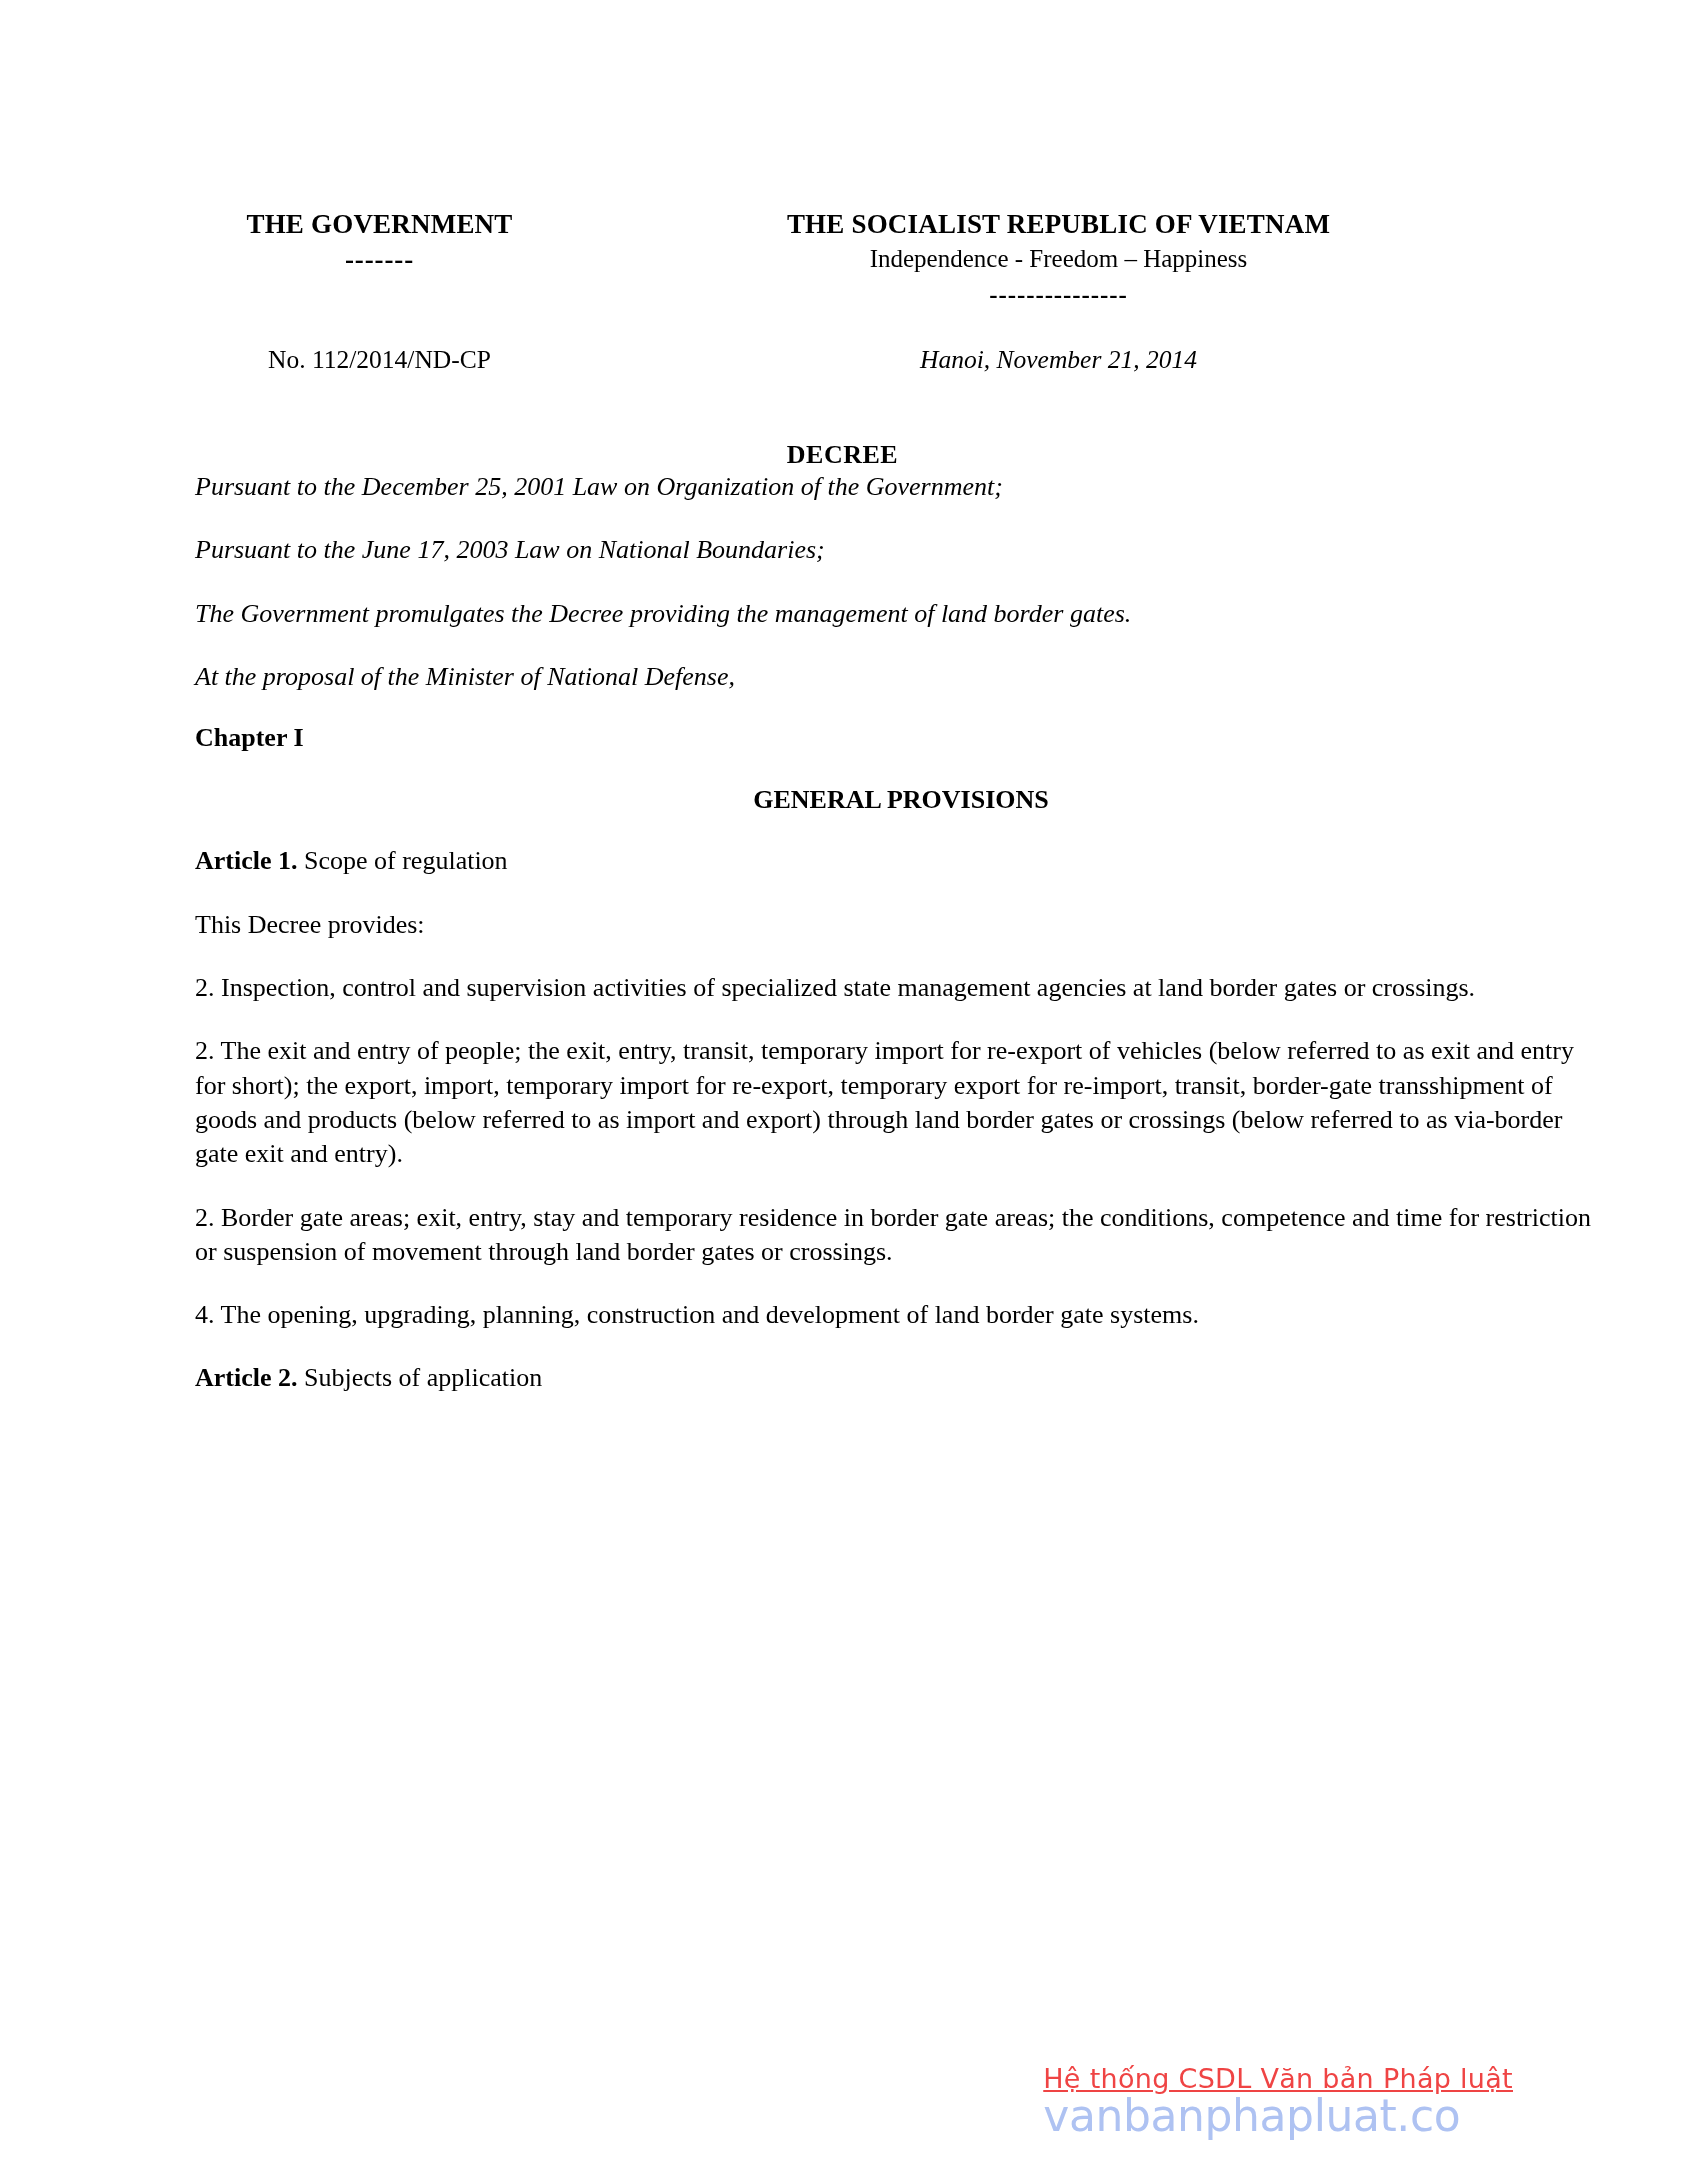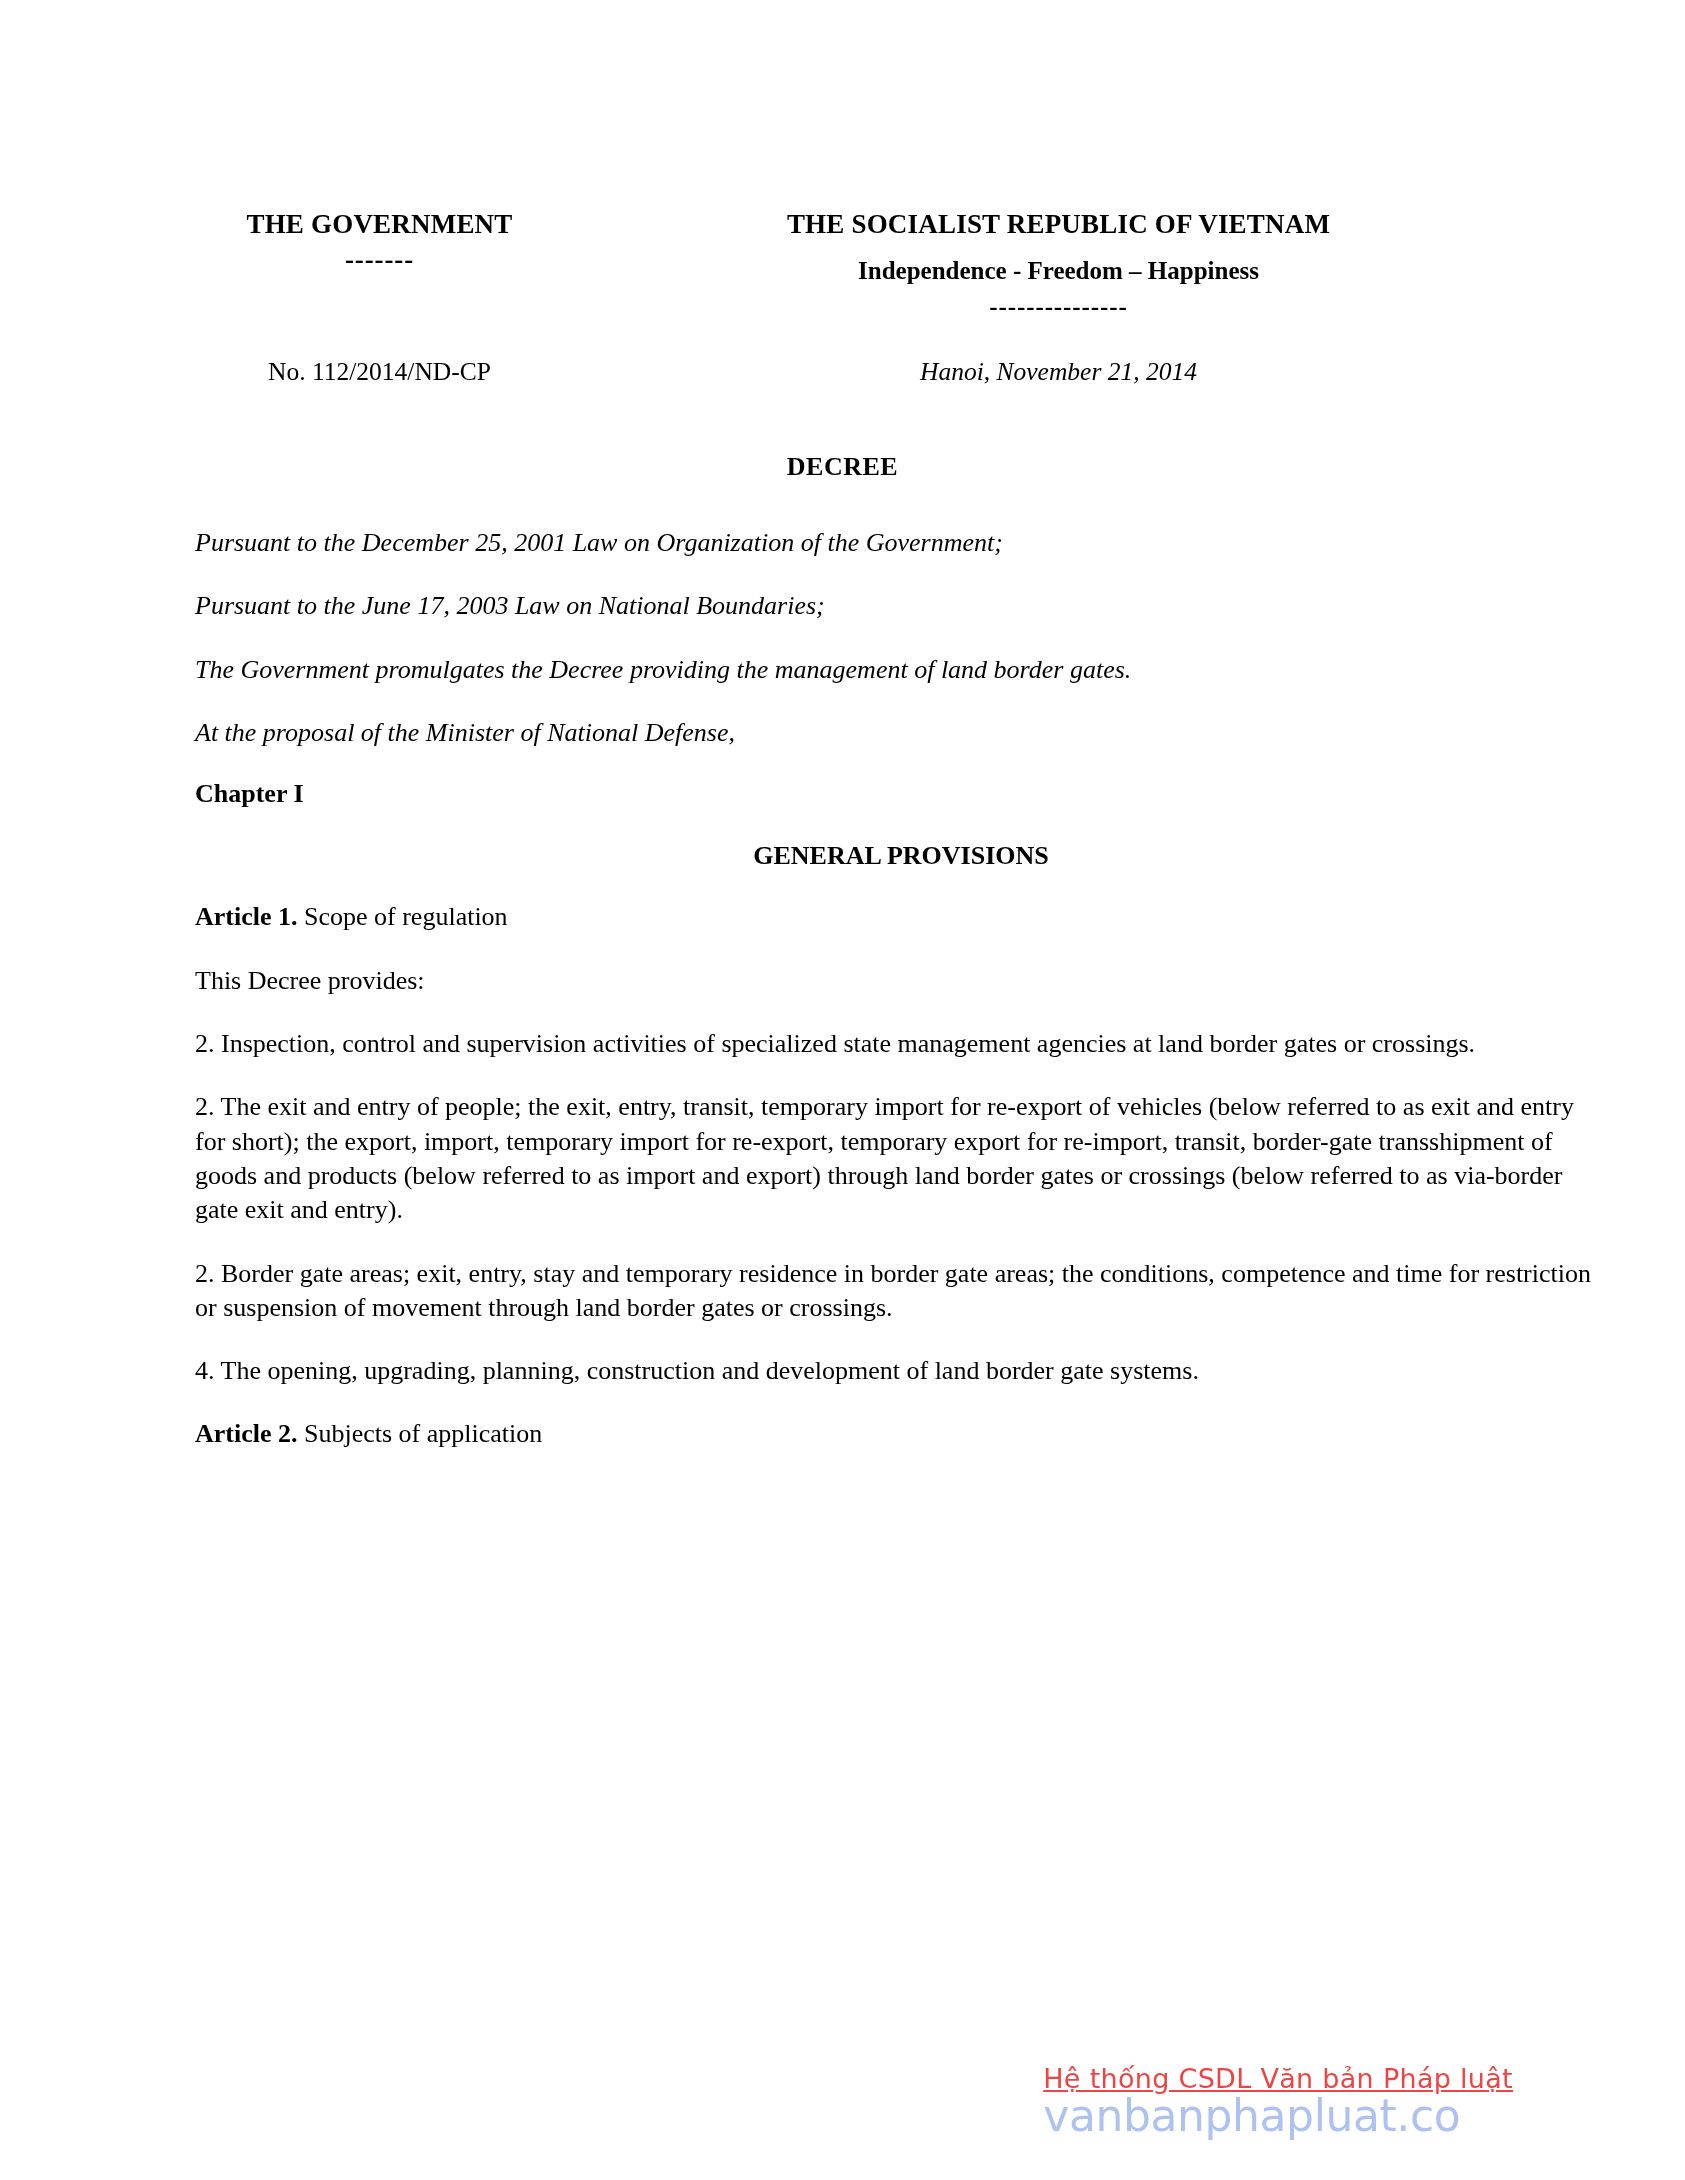--- a/index.html
+++ b/index.html
@@ -52,24 +52,24 @@
     letter-spacing: 0.2px;
   }
   .org-rule {
     font-weight: bold;
     font-size: 27px;
     line-height: 1.25;
     letter-spacing: 0.9px;
     margin-top: 1.8px;
   }
   .motto {
-    font-weight: bold;
+    font-weight: normal;
     font-size: 25px;
     line-height: 1.3;
-    margin-top: 14px;
+    margin-top: 2px;
   }
   .motto-rule {
     font-weight: bold;
     font-size: 25px;
     line-height: 1.25;
     letter-spacing: 0.9px;
     margin-top: 3.5px;
   }
 
   
@@ -108,21 +108,20 @@
     letter-spacing: 0.5px;
   }
   .decree-subject {
     margin-top: 49px;
     font-size: 26px;
     letter-spacing: 0.2px;
   }
 
   
   .body-block {
-    margin-top: 44px;
     padding-left: 195px;
     padding-right: 78px;
   }
   p.para {
     margin: 0 0 29px 0;
     font-size: 26px;
     line-height: 1.32;
     text-align: left;
   }
   p.italic {

